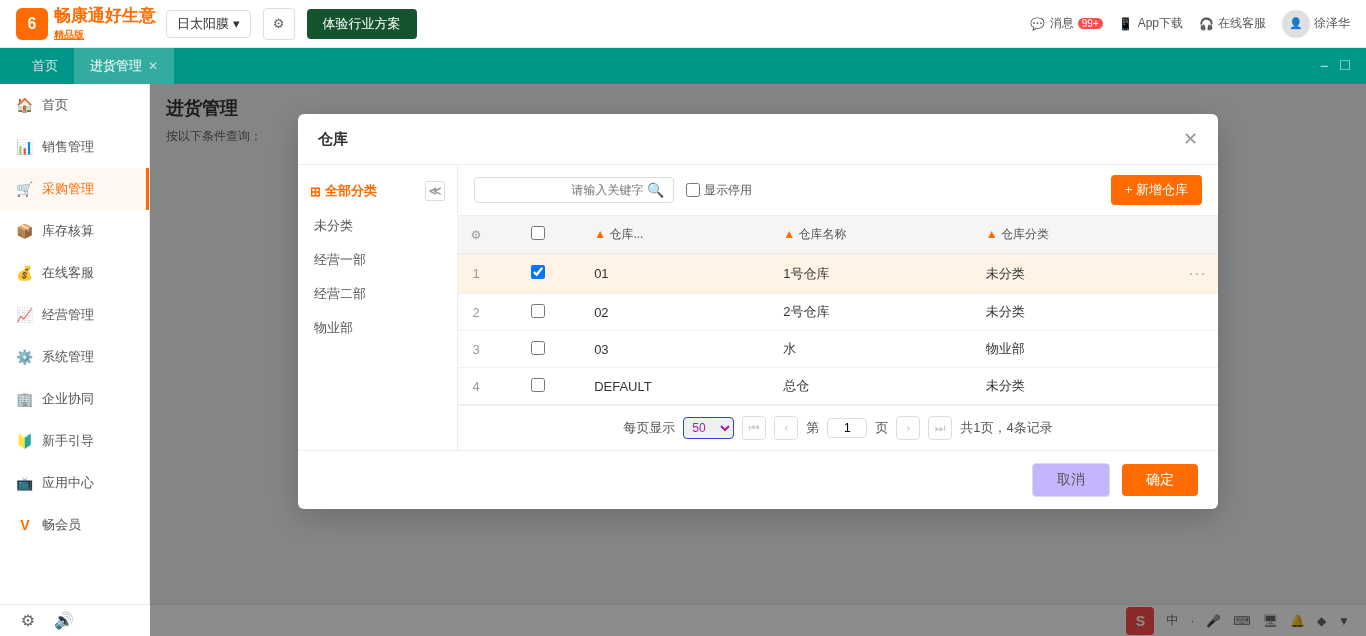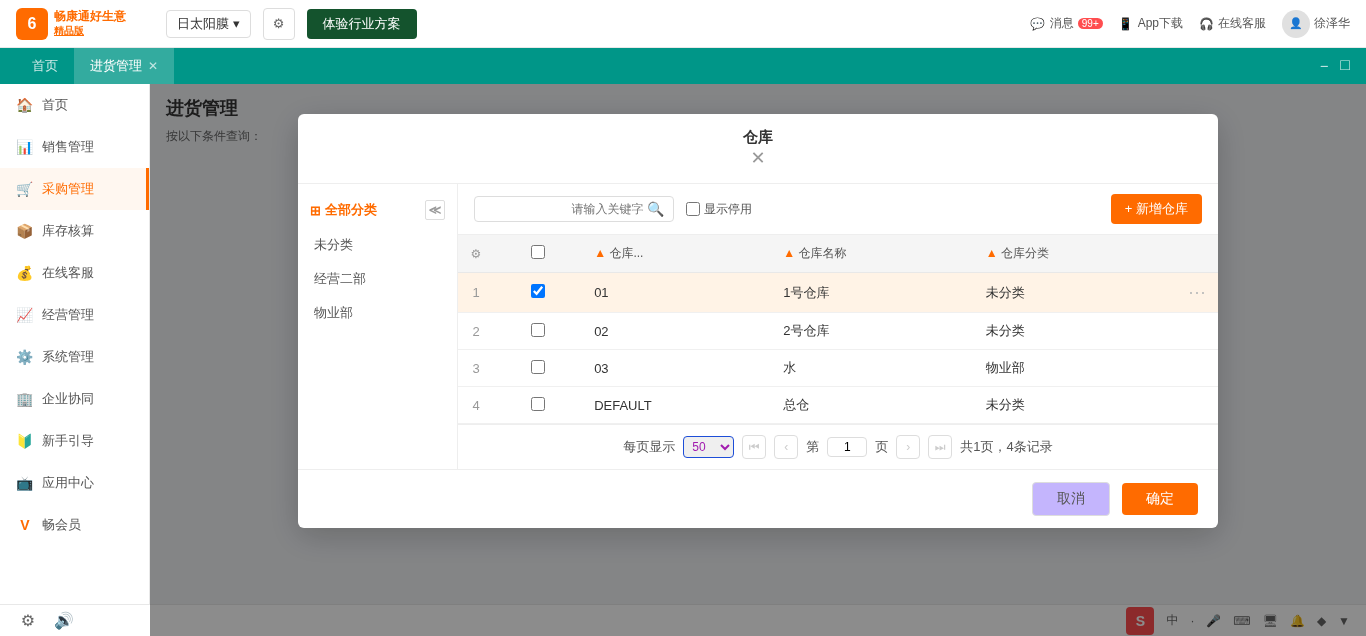--- a/index.html
+++ b/index.html
@@ -26,21 +26,21 @@
     }
     .logo-icon {
       width: 32px; height: 32px;
       background: #ff6b00;
       border-radius: 6px;
       display: flex; align-items: center; justify-content: center;
       color: white; font-weight: bold; font-size: 16px;
       margin-right: 6px;
       flex-shrink: 0;
     }
-    .logo-text { font-size: 12px; line-height: 1.3; }
+    .logo-text { font-size: 17px; line-height: 1.3; }
     .logo-sub { font-size: 10px; color: #ff6b00; text-decoration: underline; }
     .header-center {
       flex: 1;
       display: flex;
       align-items: center;
       gap: 12px;
     }
     .company-selector {
       display: flex;
       align-items: center;
@@ -198,21 +198,20 @@
       display: flex;
       flex-direction: column;
       box-shadow: 0 8px 32px rgba(0,0,0,0.2);
     }
     .modal-header {
       padding: 14px 20px;
       border-bottom: 1px solid #eee;
       display: flex;
       align-items: center;
       justify-content: space-between;
-      flex-direction: column;
     }
     .modal-title { font-size: 15px; font-weight: bold; }
     .modal-close { cursor: pointer; color: #999; font-size: 18px; }
     .modal-body {
       display: flex;
       flex: 1;
       overflow: hidden;
     }
 
     
@@ -577,20 +576,23 @@
         <div class="modal-body">
 
           <div class="modal-sidebar">
             <div class="modal-sidebar-header">
               <span style="color:#ff6b00;">⊞</span>
               <span>全部分类</span>
               <div class="collapse-btn">≪</div>
             </div>
             <div class="modal-sidebar-item">
               <span>未分类</span>
+            </div>
+            <div class="modal-sidebar-item">
+              <span>经营一部</span>
             </div>
             <div class="modal-sidebar-item">
               <span>经营二部</span>
             </div>
             <div class="modal-sidebar-item">
               <span>物业部</span>
             </div>
           </div>
 
           <div class="modal-main">

